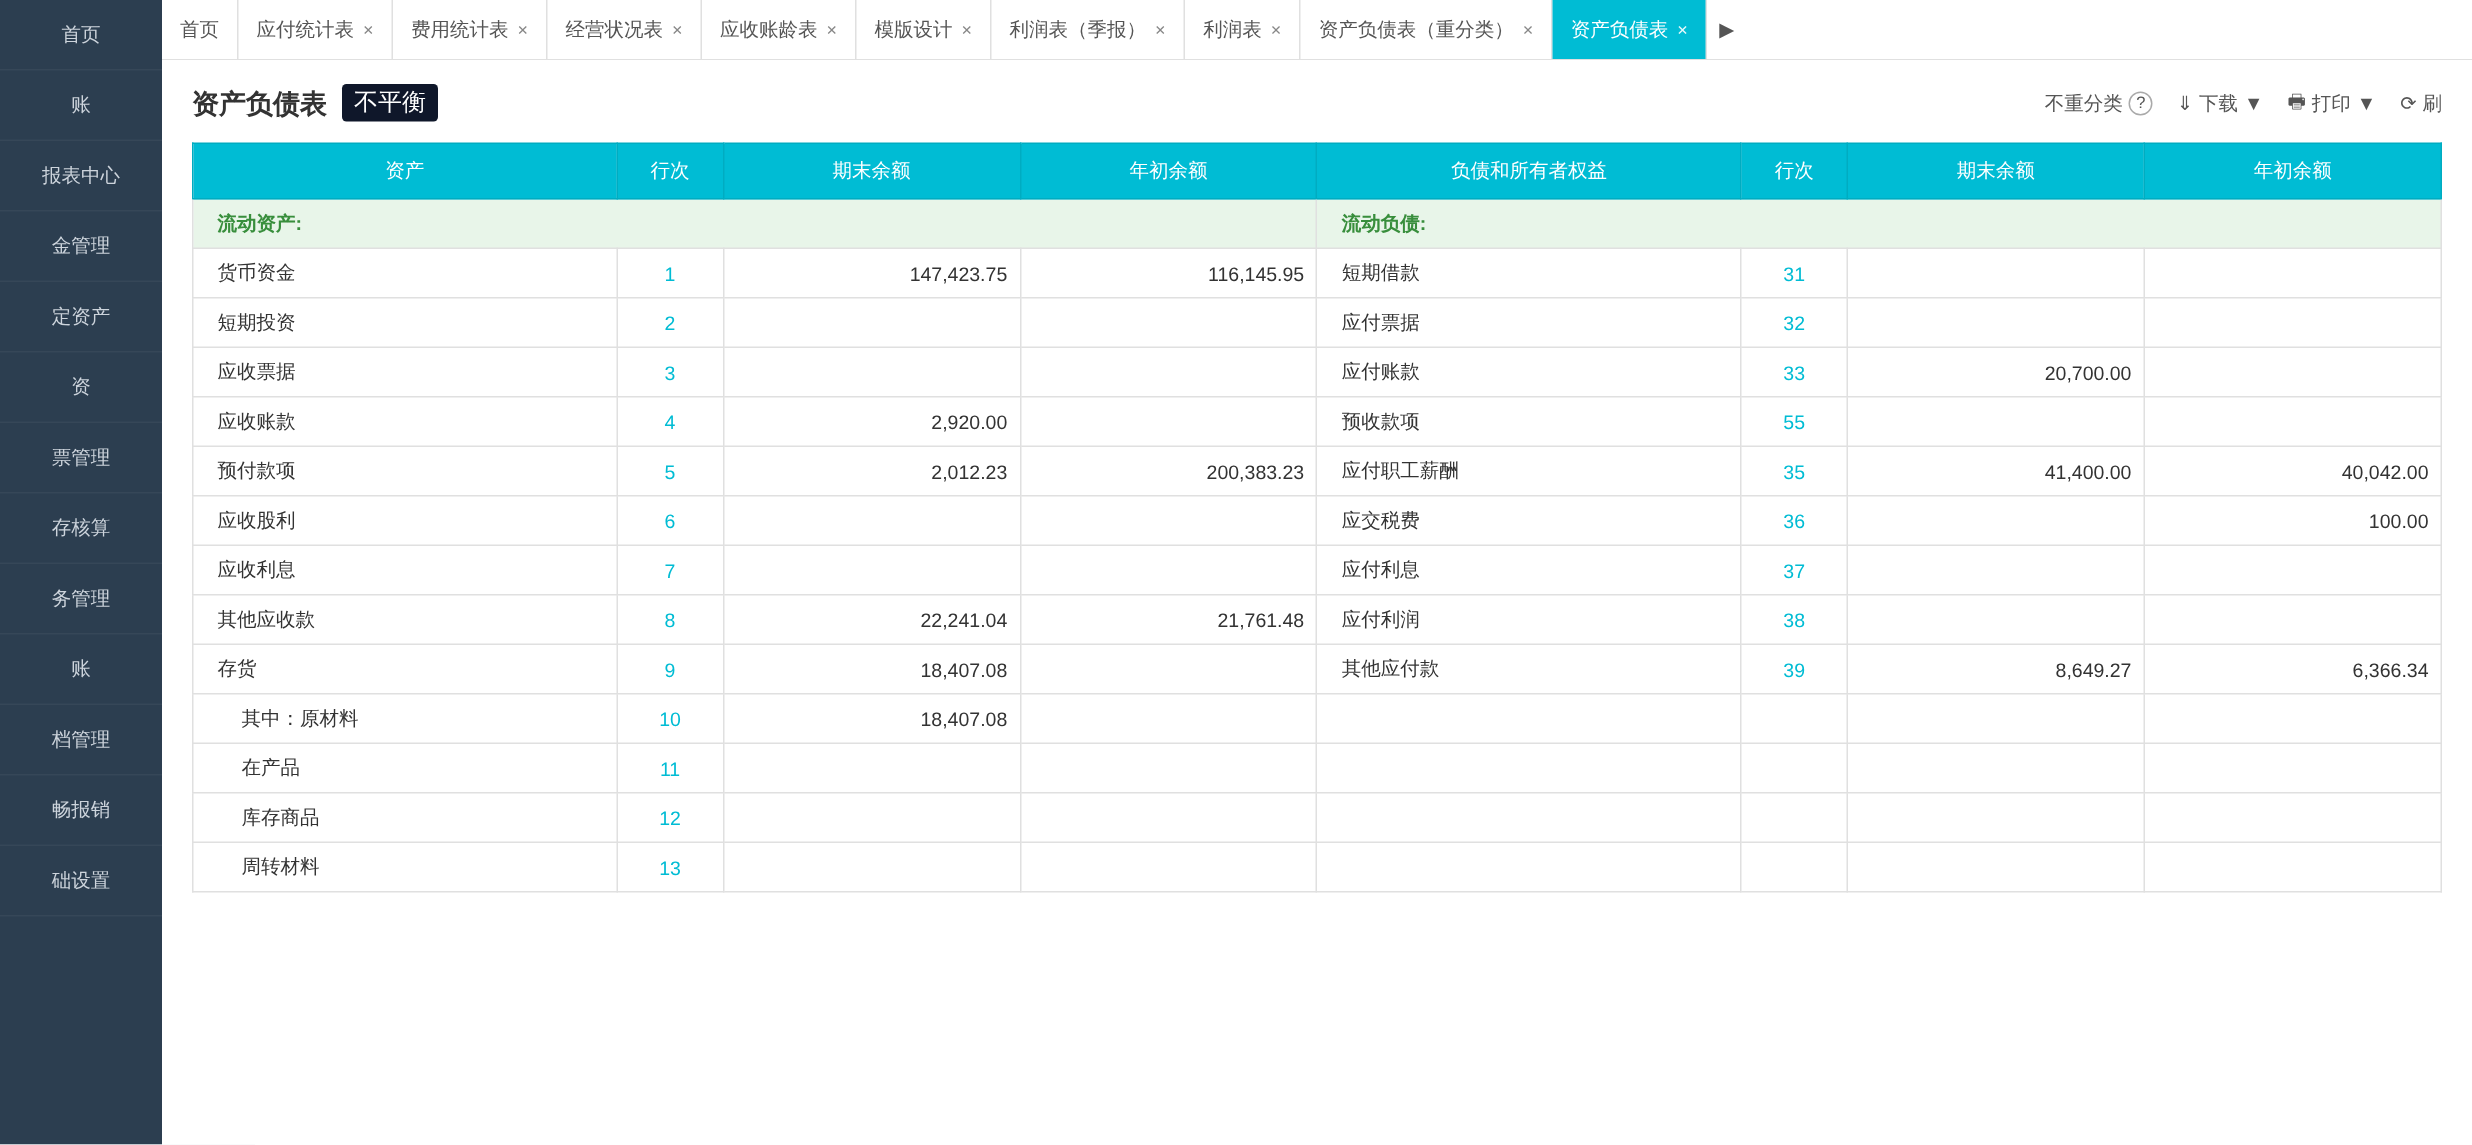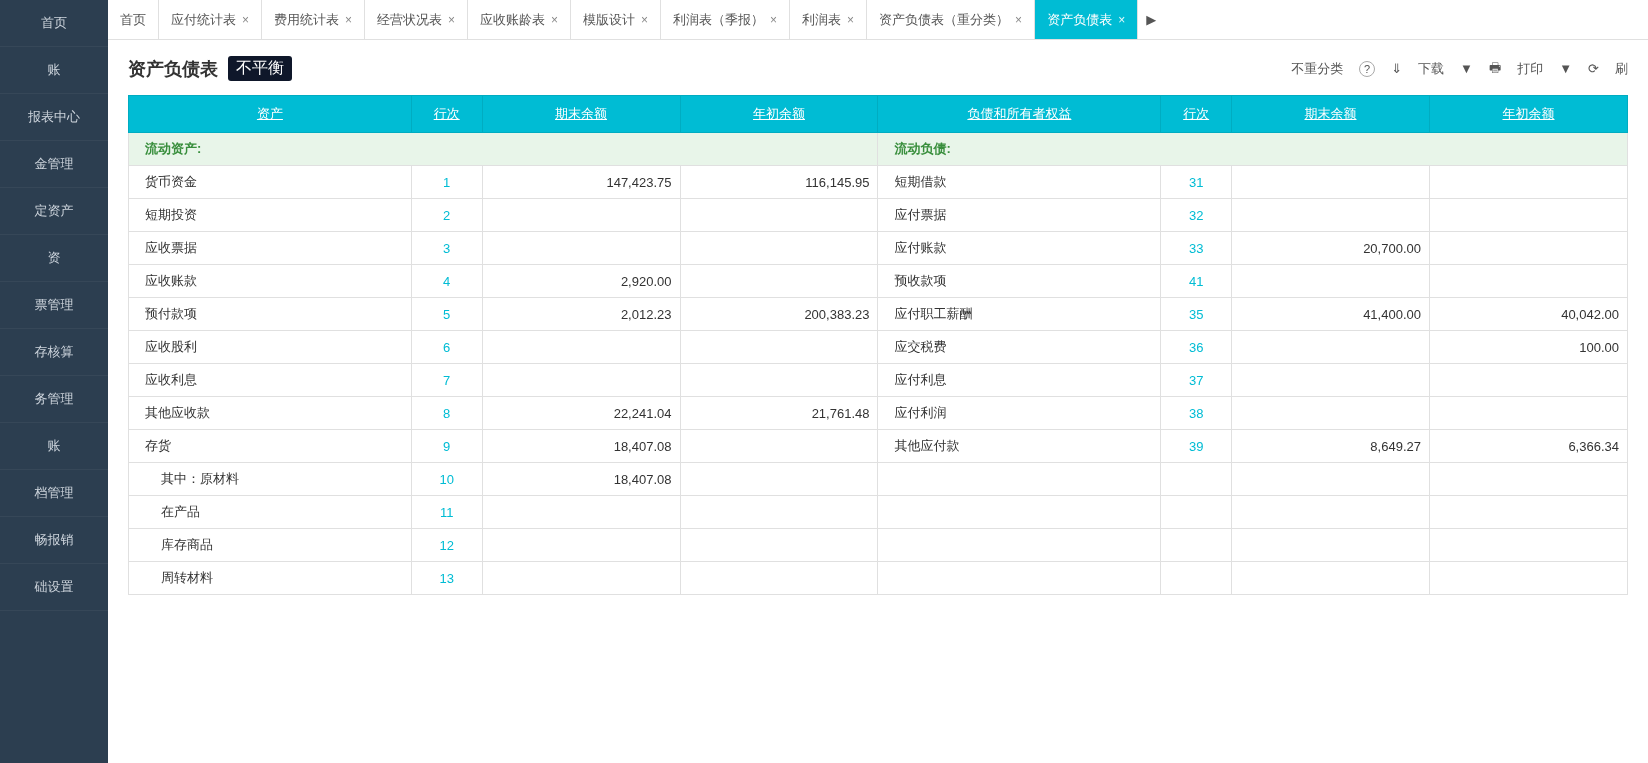--- a/index.html
+++ b/index.html
@@ -112,39 +112,38 @@
     .header-actions {
       display: flex;
       align-items: center;
       gap: 16px;
       color: #555;
       font-size: 13px;
     }
     .header-action-item {
       display: flex;
       align-items: center;
-      gap: 16px;
+      gap: 4px;
       cursor: pointer;
       color: #555;
     }
 
     
     .balance-table {
       width: 100%;
       border-collapse: collapse;
       font-size: 13px;
     }
     .balance-table thead tr th {
       background: #00bcd4;
       color: #fff;
       padding: 9px 8px;
       text-align: center;
       border: 1px solid #00acc1;
       font-weight: normal;
-      text-decoration: underline;
     }
     .balance-table tbody tr td {
       padding: 7px 8px;
       border: 1px solid #e0e0e0;
       text-align: center;
       color: #333;
     }
     .balance-table tbody tr td.text-left { text-align: left; padding-left: 16px; }
     .balance-table tbody tr td.text-right { text-align: right; padding-left: 20px; }
     .balance-table tbody tr td.indent { padding-left: 32px; text-align: left; }
@@ -297,21 +296,21 @@
       <td class="number-col">33</td>
       <td class="text-right">20,700.00</td>
       <td class="text-right"></td>
     </tr>
           <tr>
       <td class="text-left">应收账款</td>
       <td class="number-col">4</td>
       <td class="text-right">2,920.00</td>
       <td class="text-right"></td>
       <td class="text-left">预收款项</td>
-      <td class="number-col">41</td>
+      <td class="number-col">55</td>
       <td class="text-right"></td>
       <td class="text-right"></td>
     </tr>
           <tr>
       <td class="text-left">预付款项</td>
       <td class="number-col">5</td>
       <td class="text-right">2,012.23</td>
       <td class="text-right">200,383.23</td>
       <td class="text-left">应付职工薪酬</td>
       <td class="number-col">35</td>

